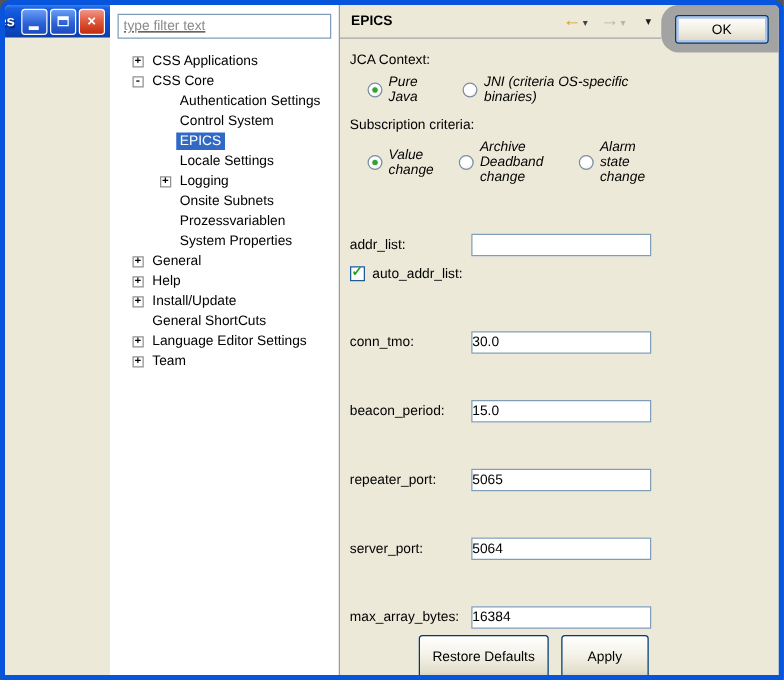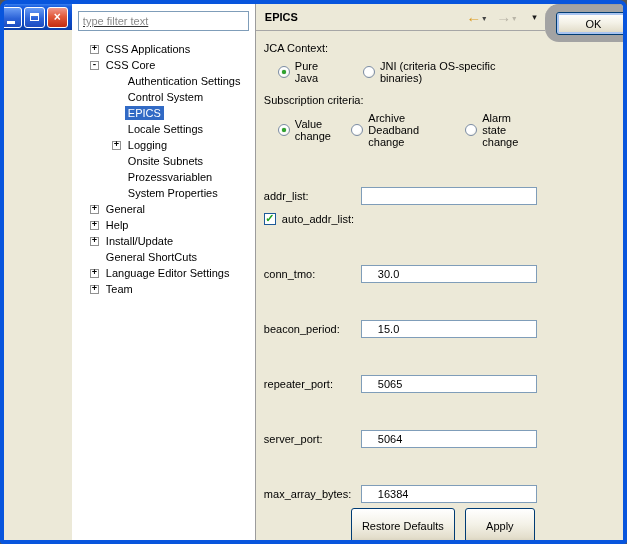--- a/index.html
+++ b/index.html
@@ -77,35 +77,35 @@
   .arrow{font-size:15px;font-weight:bold;line-height:14px;}
   .arrow.back{color:#DD9A1E;}
   .arrow.fwd{color:#b9b5a7;}
   .dd{font-size:8px;color:#444;line-height:10px;margin-left:1px;}
   .dd.disabled{color:#b9b5a7;}
   .dd.menu{margin-left:16px;font-size:9px;color:#1a1a1a;}
 
   .form{flex:1;display:flex;flex-direction:column;padding:8px 8px 0 8px;font-size:11px;min-height:0;}
   .flabel{margin:3px 0 4px 0;}
   .radio-row{display:flex;align-items:center;gap:20px;margin:2px 0 7px 14px;}
-  .radio-opt{display:inline-flex;align-items:center;gap:5px;}
+  .radio-opt{display:inline-flex;align-items:center;gap:5px;font-style:italic;}
   .radio{
     width:12px;height:12px;border-radius:50%;flex:none;position:relative;
     border:1px solid #7B8CA4;
     background:radial-gradient(circle at 35% 30%,#ffffff 55%,#e4e2d8 100%);
   }
   .radio.on::after{
     content:"";position:absolute;left:3px;top:3px;width:4px;height:4px;
     border-radius:50%;background:#2FA42F;box-shadow:0 0 1px #1c7a1c;
   }
   .field-row{display:flex;align-items:center;margin-bottom:5px;margin-top:32px;}
   .flab{width:97px;flex:none;}
   .txt{
     flex:1;height:18px;border:1px solid #7F9DB9;background:#fff;
-    font:11px "Liberation Sans",sans-serif;padding:1px 16px;color:#000;
+    font:11px "Liberation Sans",sans-serif;padding:1px 0;color:#000;
   }
   .check-row{display:flex;align-items:center;gap:6px;margin:3px 0 8px 0;}
   .checkbox{
     width:12px;height:12px;flex:none;border:1px solid #1D5A99;background:#fff;
     display:flex;align-items:center;justify-content:center;
   }
   .check-glyph{color:#21A121;font-size:11px;font-weight:bold;line-height:1;margin-top:-2px;}
 
   .defaults-row{margin-top:auto;display:flex;justify-content:flex-end;gap:10px;padding:0 2px 9px 0;}
 

